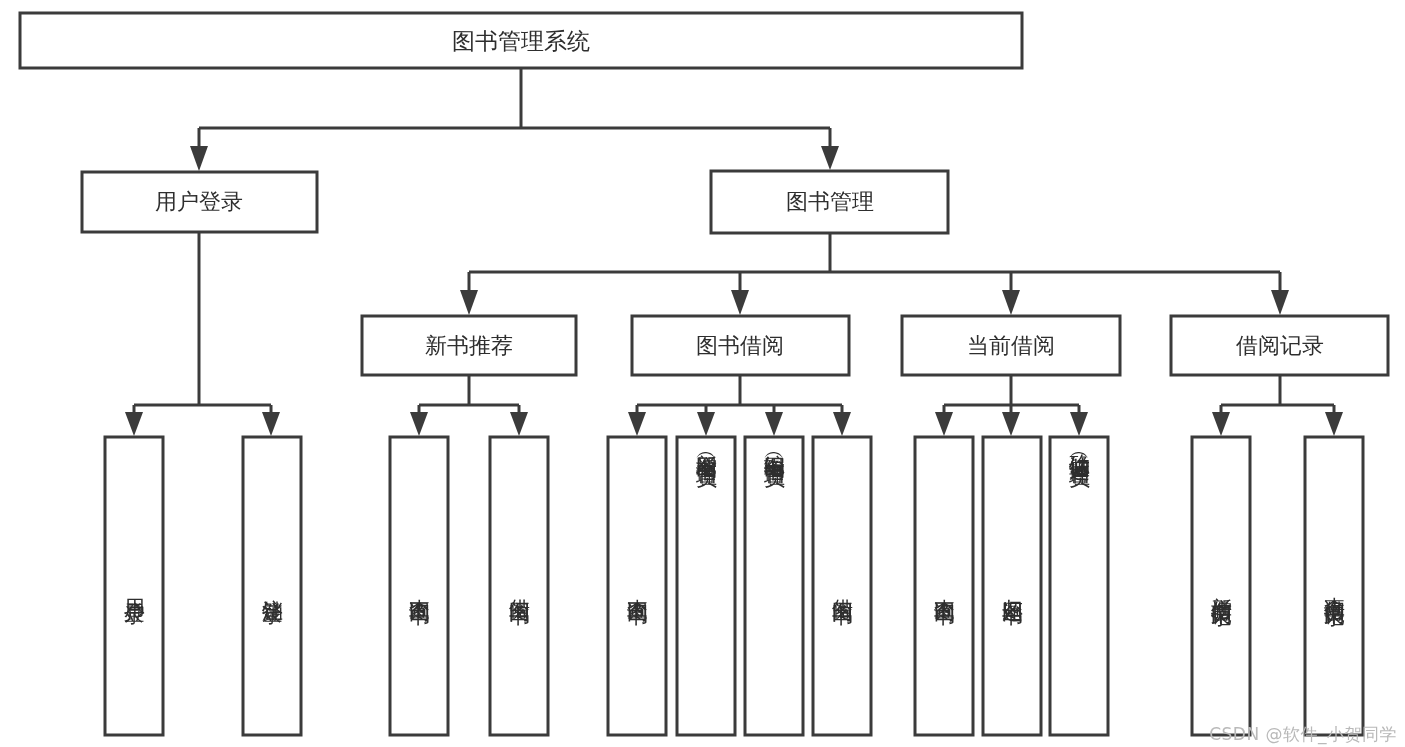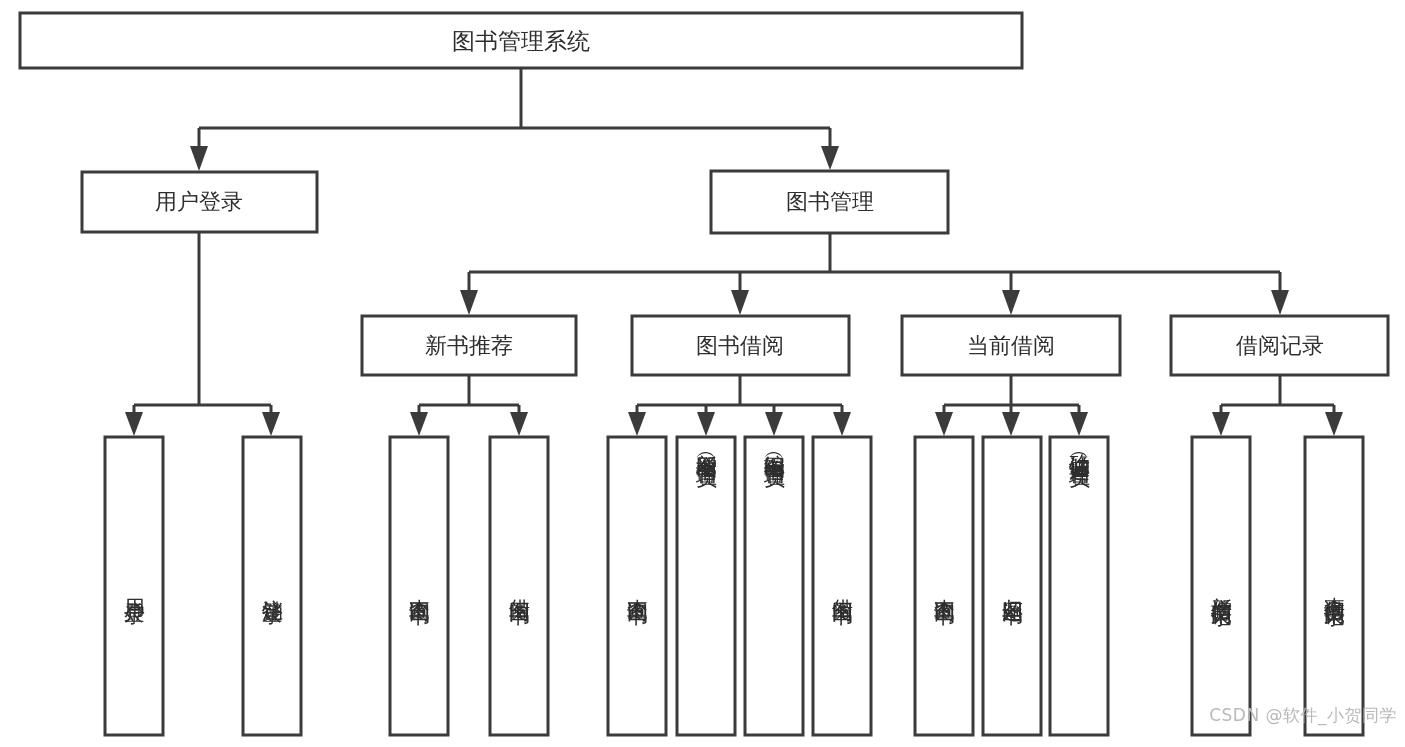--- a/index.html
+++ b/index.html
@@ -66,21 +66,21 @@
     font-size: 21px;
     line-height: 1.18;
     color: #2e2e2e;
     letter-spacing: 2px;
     white-space: nowrap;
     text-align: center;
   }
   .watermark {
     position: absolute;
     right: 8px;
-    bottom: 20px;
+    bottom: 1px;
     font-family: "DejaVu Sans", "Liberation Sans", sans-serif;
     font-size: 17px;
     color: #b9b9b9;
     letter-spacing: 0.5px;
     white-space: nowrap;
   }
 </style>
 </head>
 <body>
 

